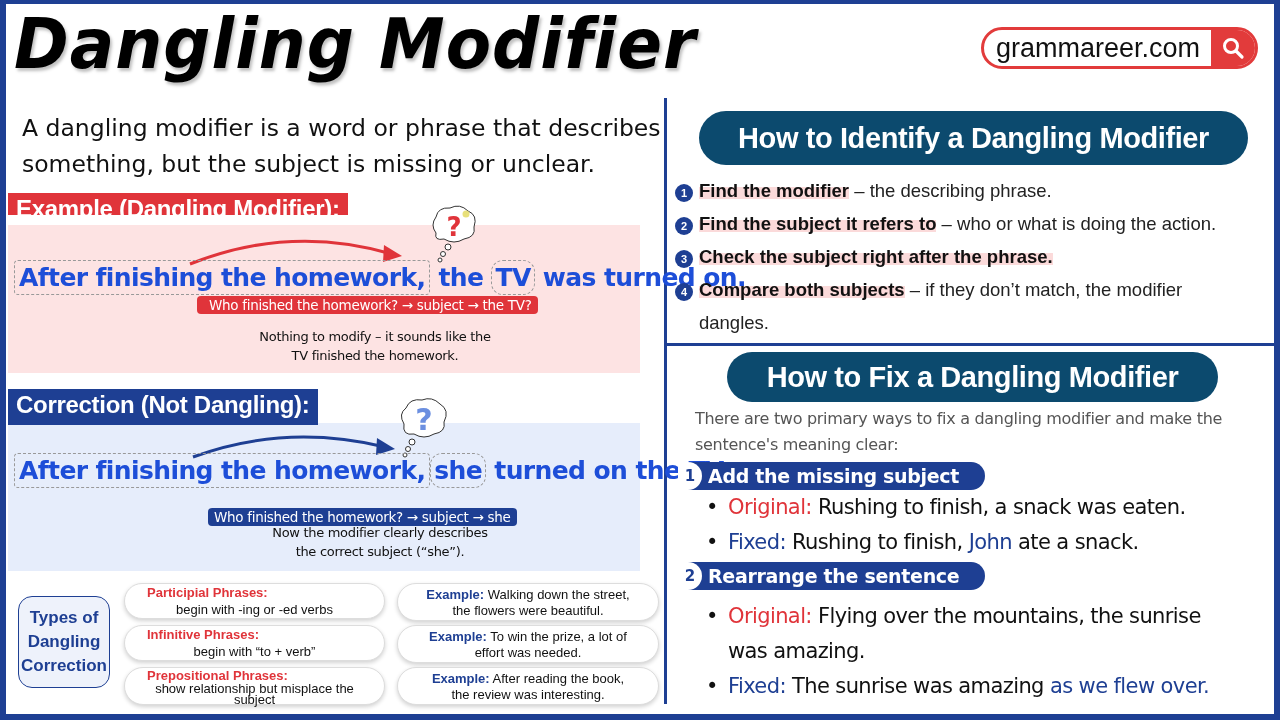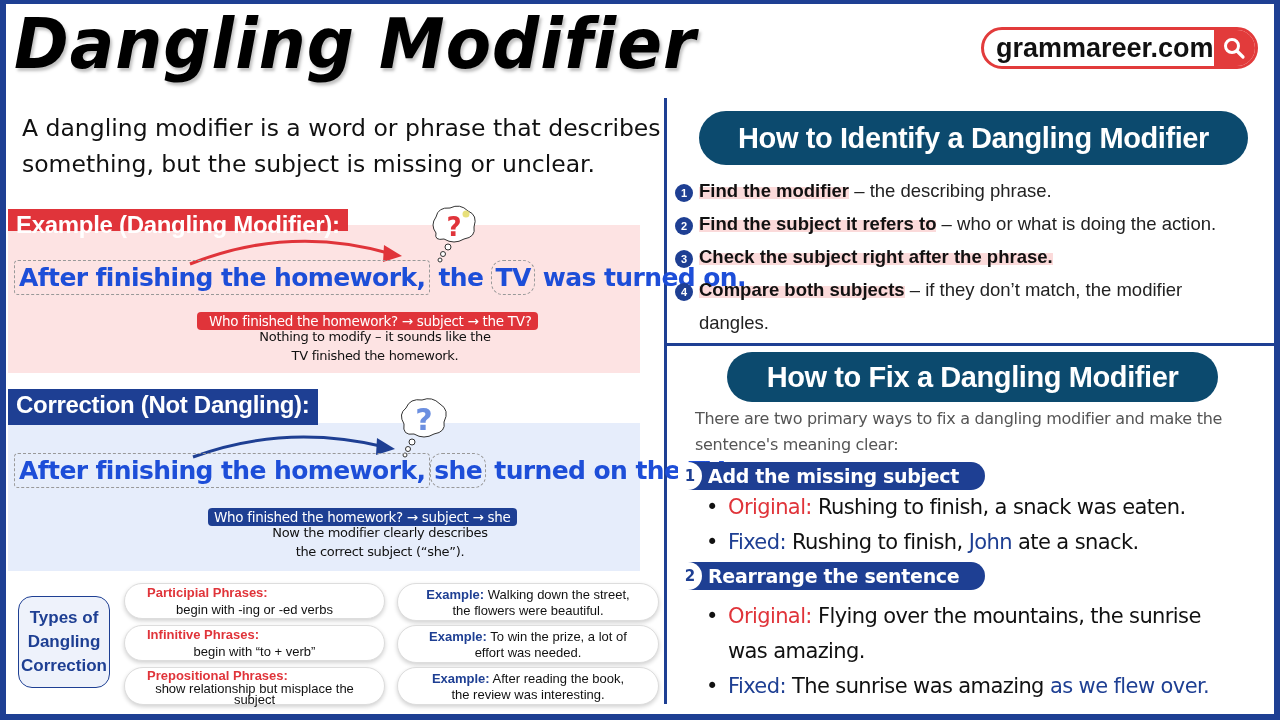--- a/index.html
+++ b/index.html
@@ -10,33 +10,33 @@
       border: 6px solid #1e3f93; border-top-width: 4px; pointer-events: none; }
 
     .title { position: absolute; left: 14px; top: 6px; font-family: "DejaVu Sans", sans-serif;
       font-weight: 900; font-style: italic; font-size: 66px; letter-spacing: 1px; color: #000;
       text-shadow: 2px 3px 3px rgba(0,0,0,0.25); transform: scaleY(1.05); }
 
     .search-pill { position: absolute; left: 981px; top: 27px; width: 277px; height: 42px;
       border: 3px solid #e23b3b; border-radius: 22px; display: flex; align-items: center;
       overflow: hidden; background: #fff; }
     .search-pill .domain { flex: 1; padding-left: 12px; font-family: "Liberation Sans", sans-serif;
-      font-weight: 700; font-size: 27px; color: #111; }
+      font-weight: 400; font-size: 27px; color: #111; }
     .search-pill .search-btn { width: 44px; height: 100%; background: #e23b3b; display: flex;
       align-items: center; justify-content: center; }
 
     .v-divider { position: absolute; left: 664px; top: 98px; width: 3px; height: 606px; background: #1e3f93; }
     .h-divider { position: absolute; left: 666px; top: 343px; width: 608px; height: 3px; background: #1e3f93; }
 
     .definition { position: absolute; left: 22px; top: 110px; width: 640px; font-family: "DejaVu Sans", sans-serif;
       font-size: 23.5px; line-height: 36px; color: #111; }
 
     .label-red { position: absolute; left: 8px; top: 193px; background: #e0343a; color: #fff;
       font-family: "Liberation Sans", sans-serif; font-weight: 700; font-size: 24px; padding: 2px 8px 4px 8px; height: 22px;
-      letter-spacing: -0.3px; margin-top: 16px; }
+      letter-spacing: -0.3px; }
     .label-blue { position: absolute; left: 8px; top: 389px; background: #1e3f93; color: #fff;
       font-family: "Liberation Sans", sans-serif; font-weight: 700; font-size: 24px; padding: 2px 8px 4px 8px; height: 36px;
       letter-spacing: -0.3px; }
 
     .panel-red { position: absolute; left: 8px; top: 225px; width: 632px; height: 148px; background: #fde3e3; }
     .panel-blue { position: absolute; left: 8px; top: 423px; width: 632px; height: 148px; background: #e6edfb; }
 
     .sentence { position: absolute; left: 14px; font-family: "DejaVu Sans", sans-serif; font-size: 25px;
       color: #1d4ed8; white-space: nowrap; letter-spacing: -0.6px; font-weight: bold; }
     .sentence .boxed { border: 1.5px dashed #999; border-radius: 4px; padding: 2px 4px; }
@@ -128,21 +128,21 @@
   <circle cx="38" cy="11" r="3.5" fill="#e8e07a"></circle>
   <circle cx="20" cy="44" r="3" fill="#fff" stroke="#333" stroke-width="1"></circle>
   <circle cx="15" cy="51" r="2.5" fill="#fff" stroke="#333" stroke-width="1"></circle>
   <circle cx="12" cy="57" r="2" fill="#fff" stroke="#333" stroke-width="1"></circle>
 </svg>
 
 <div class="sentence" style="left:14px;top:263px;">
   <span class="boxed">After finishing the homework,</span><span> the </span><span class="boxed-round">TV</span><span> was turned on.</span>
 </div>
 
-<div class="q-badge red" style="left:197px;top:312px;padding-left:12px;">Who finished the homework? → subject → the TV?</div>
+<div class="q-badge red" style="left:197px;top:296px;padding-left:12px;">Who finished the homework? → subject → the TV?</div>
 <div class="note" style="left:200px;top:327px;width:350px;text-align:center;">
   <div>Nothing to modify – it sounds like the</div>
   <div>TV finished the homework.</div>
 </div>
 
 <div class="panel-blue"></div>
 <div class="label-blue">Correction (Not Dangling):</div>
 
 <svg class="arrow-svg" style="left:185px;top:425px;" width="220" height="36" viewBox="0 0 220 36">
   <path d="M8 32 Q 100 -2 200 22" fill="none" stroke="#1e3f93" stroke-width="3"></path>

